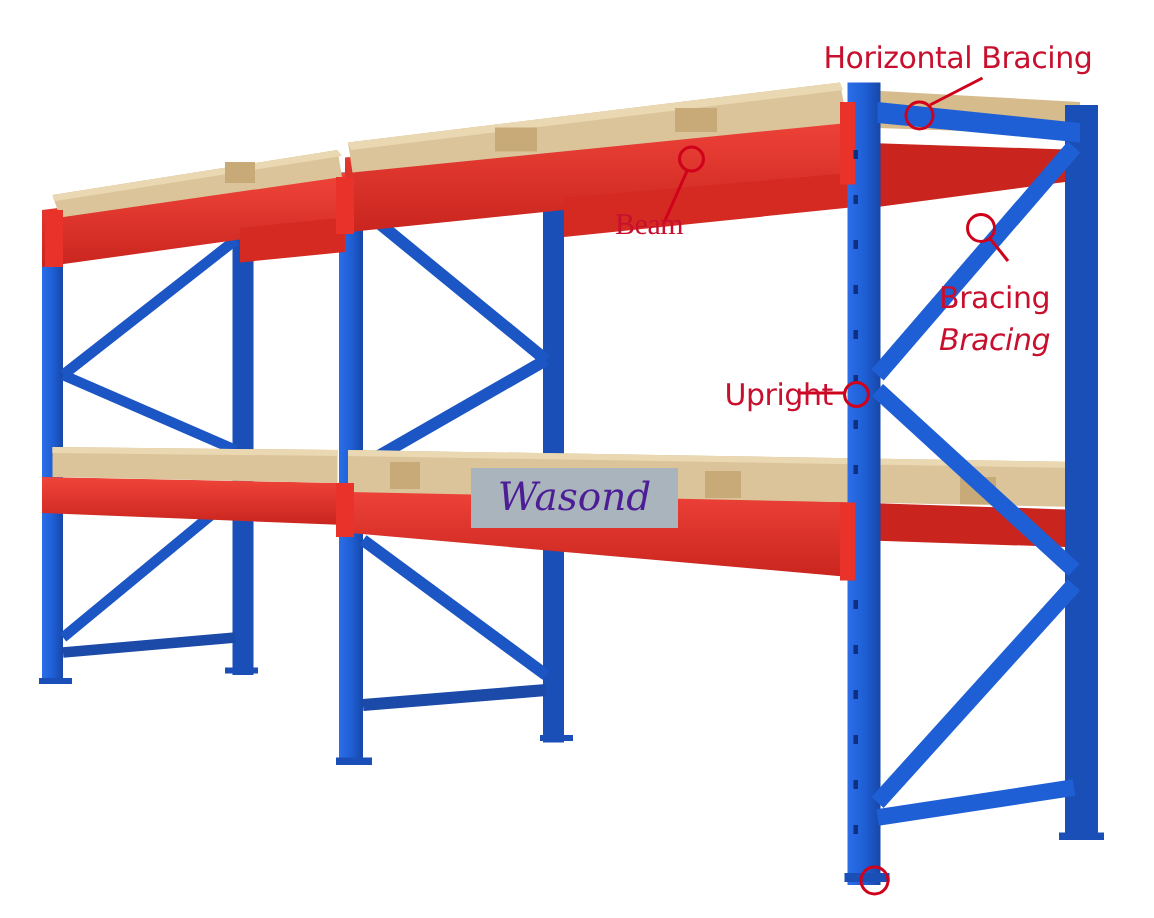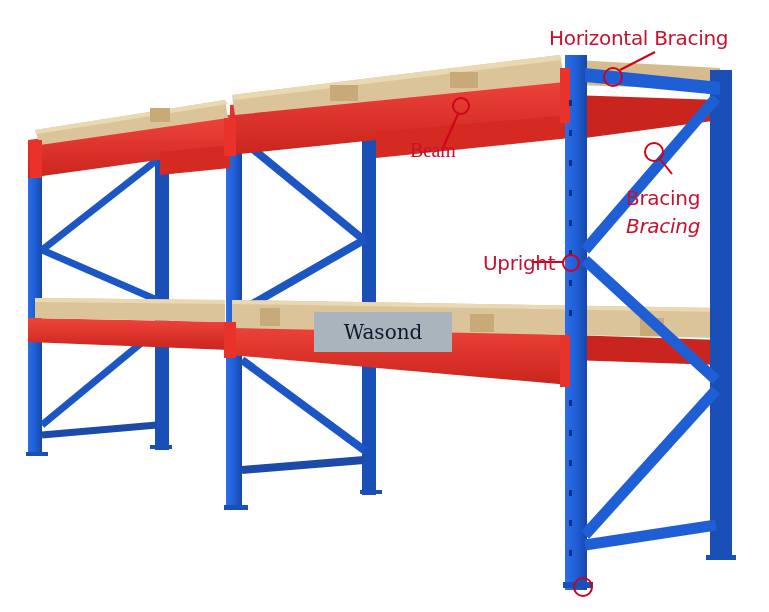--- a/index.html
+++ b/index.html
@@ -1,20 +1,20 @@
 <!DOCTYPE html>
 <html><head>
 <meta charset="utf-8">
 <style>
   html, body { margin:0; padding:0; background:#ffffff; }
   body { width:769px; height:612px; position:relative; overflow:hidden; font-family:"DejaVu Sans", sans-serif; }
   #stage { position:absolute; left:0; top:0; width:667px; height:612px; }
   .label { position:absolute; color:#c8102e; font-family:"DejaVu Sans", sans-serif; font-size:20px; line-height:24px; white-space:nowrap; letter-spacing:-0.3px; }
   .brand-box { position:absolute; left:314px; top:312px; width:138px; height:40px; background:#a9b4bd; display:flex; align-items:center; justify-content:center; }
-  .brand-text { font-family:"DejaVu Serif", serif; font-size:20px; color:#0f172a; }
+  .brand-text { font-family:"DejaVu Serif", serif; font-style:italic; font-size:26px; color:#4c1d95; }
 </style>
 </head>
 <body>
 
 <div id="stage">
   <svg width="769" height="612" viewBox="0 0 769 612">
     <defs>
       <linearGradient id="gUp" x1="0" x2="1">
         <stop offset="0" stop-color="#2b6ee8"></stop>
         <stop offset="0.5" stop-color="#1f5fd6"></stop>

